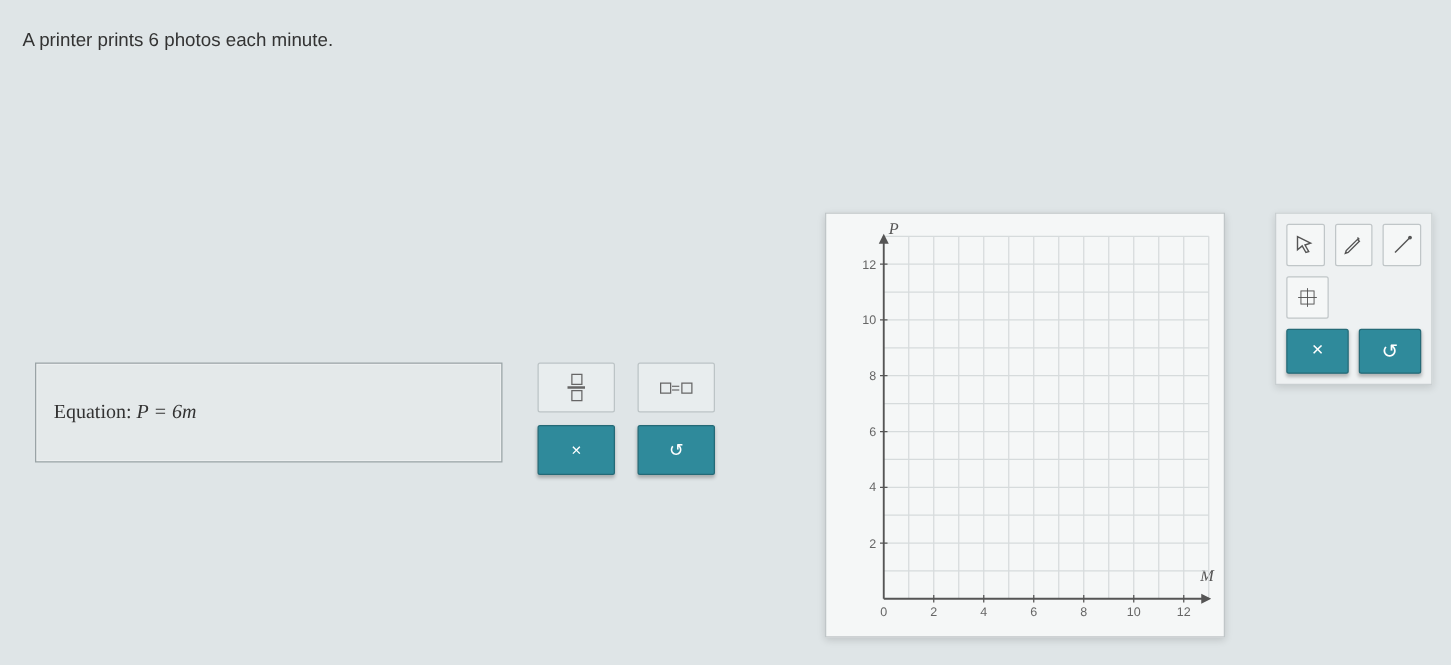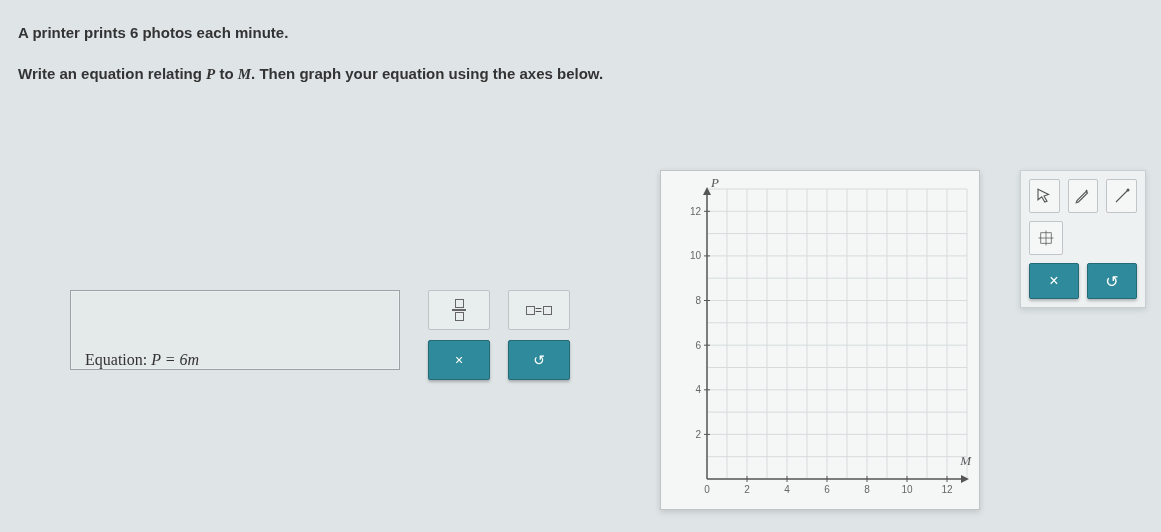--- a/index.html
+++ b/index.html
@@ -6,42 +6,41 @@
   body {
     width: 1161px;
     height: 532px;
     background: #dfe5e7;
     font-family: Arial, Helvetica, sans-serif;
     color: #333;
     position: relative;
     overflow: hidden;
     padding: 22px 18px;
   }
-  .problem-text { font-size: 15px; line-height: 1.5; font-weight: bold; }
+  .problem-text { font-size: 15px; line-height: 1.5; }
   .problem-text p { margin-bottom: 18px; }
   .var { font-family: "Times New Roman", serif; font-style: italic; }
   .eq-area {
     position: absolute;
     left: 28px;
     top: 290px;
     display: flex;
     align-items: flex-start;
     gap: 28px;
   }
   .eq-box {
-    width: 330px;
+    width: 374px;
     height: 80px;
     border: 1px solid #9aa3a6;
     background: #e4e9ea;
     display: flex;
-    align-items: flex-end;
+    align-items: center;
     padding-left: 14px;
     font-size: 16px;
     box-shadow: inset 0 0 0 1px rgba(255,255,255,0.3);
-    margin-left: 42px;
   }
   .eq-box .eqtext { font-family: "Times New Roman", serif; }
   .keypad {
     display: flex;
     flex-direction: column;
     gap: 10px;
   }
   .keypad-row { display: flex; gap: 18px; }
   .key {
     width: 62px; height: 40px;
@@ -96,23 +95,20 @@
   }
   .tool svg { width:18px; height:18px; }
   .tool.wide { width: 52px; height:36px; }
   .tool.teal { background:#2f8a9b; border-color:#246a77; color:#fff; box-shadow:0 2px 3px rgba(0,0,0,0.25); }
 </style>
 </head>
 <body>
 
 <div class="problem-text">
   <p>A printer prints 6 photos each minute.</p>
-  <p>
-    <span>Write an equation relating </span><span class="var">P</span><span> to </span><span class="var">M</span><span>. Then graph your equation using the axes below.</span>
-  </p>
 </div>
 
 <div class="eq-area">
   <div class="eq-box">
     <span class="eqtext">
       <span>Equation: </span><span class="var">P = 6m</span>
     </span>
   </div>
   <div class="keypad">
     <div class="keypad-row">

